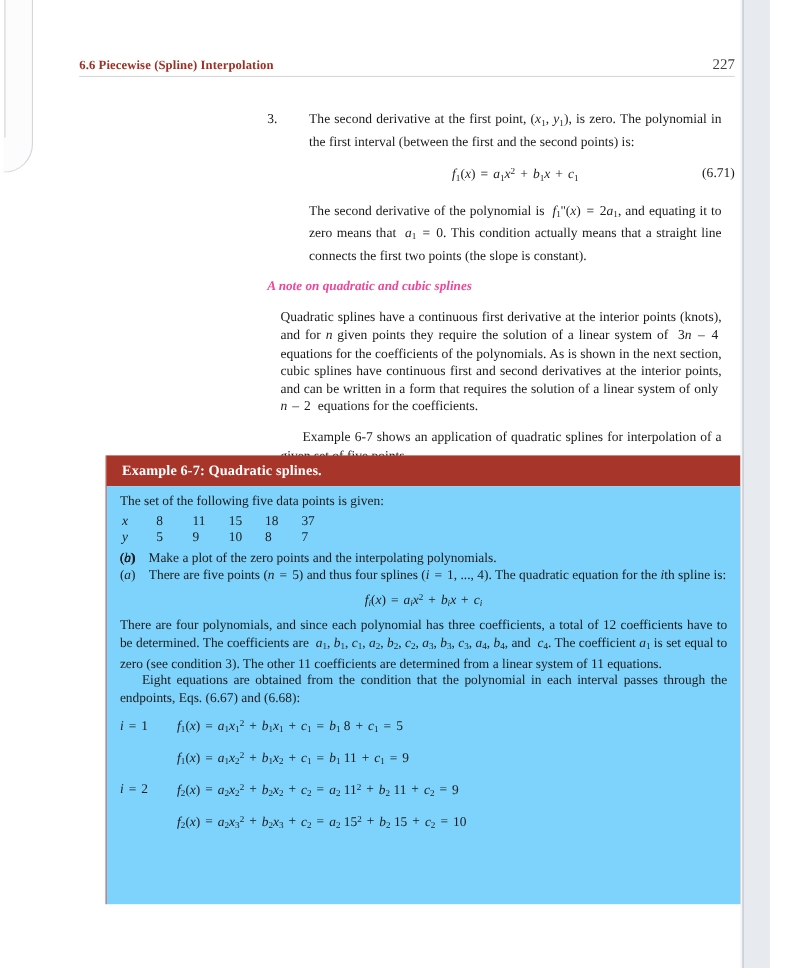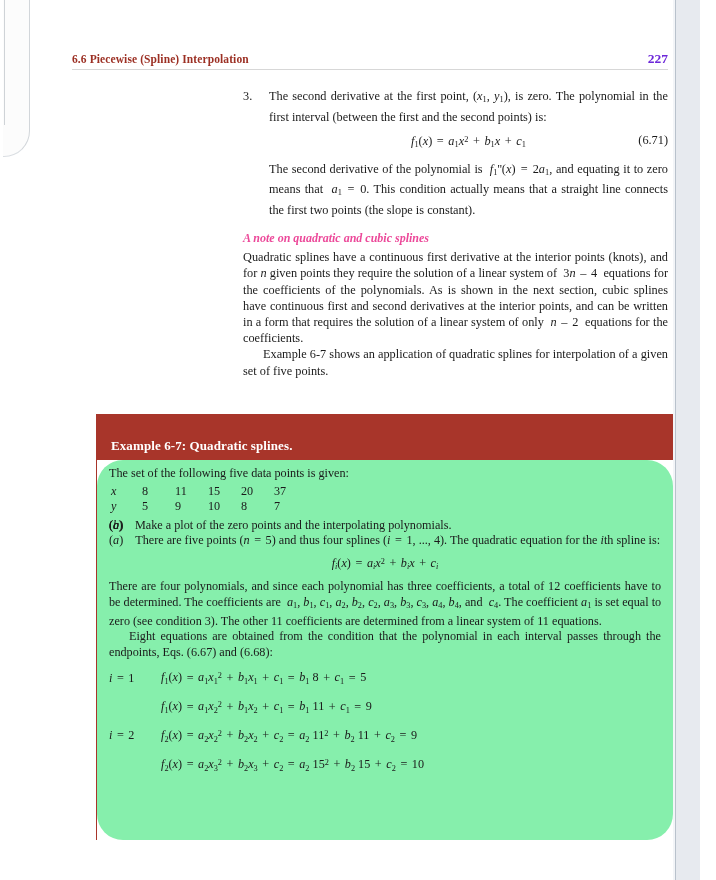--- a/index.html
+++ b/index.html
@@ -65,23 +65,23 @@
   }
   .rh-title {
     font-family: "Liberation Serif", serif;
     font-weight: bold;
     font-size: 11.5px;
     color: #9c3024;
     letter-spacing: 0.1px;
   }
   .rh-page {
     font-family: "Liberation Serif", serif;
-    font-weight: bold;
+    font-weight: normal;
     font-size: 13.5px;
-    color: #6d28d9;
+    color: #404040;
   }
   .rh-rule {
     margin-top: 2px;
     height: 1px;
     background: #d7d7d7;
   }
 
   
   .text-col {
     position: absolute;
@@ -93,21 +93,21 @@
   }
   .numbered-item {
     position: relative;
     padding-left: 26px;
   }
   .numbered-item .num {
     position: absolute;
     left: 0; top: 0;
   }
   .para {
-    margin: 0;
+    margin: 12px;
     text-align: justify;
   }
   .para-indent { text-indent: 20px; }
 
   .display-eq {
     position: relative;
     margin: 7px 0 7px 0;
     text-align: center;
     font-size: 12.3px;
   }
@@ -140,31 +140,30 @@
     border-left: 1.5px solid #a8352a;
     border-right: 1.5px solid #a8352a;
     box-sizing: border-box;
   }
   .example-header {
     background: #a8352a;
     color: #ffffff;
     font-family: "Liberation Serif", serif;
     font-weight: bold;
     font-size: 13px;
-    padding: 24px 0 6px 14px;
+    padding: 6px 0 6px 14px;
     letter-spacing: 0.1px;
   }
   .example-body {
-    background: #86efac;
+    background: #7dd3fc;
     padding: 6px 12px 12px 12px;
     font-size: 12.2px;
     line-height: 15.6px;
     min-height: 380px;
     box-sizing: border-box;
-    border-radius: 26px;
   }
   .example-body .para { margin: 0; }
 
   .data-table {
     border-collapse: collapse;
     margin: 2px 0 4px 2px;
     font-size: 12.2px;
     line-height: 15px;
   }
   .data-table td {
@@ -268,21 +267,21 @@
 
       <p class="para">The set of the following five data points is given:</p>
 
       <table class="data-table">
         <tbody>
             <tr>
           <td class="rowlabel">x</td>
           <td class="val">8</td>
           <td class="val">11</td>
           <td class="val">15</td>
-          <td class="val">20</td>
+          <td class="val">18</td>
           <td class="val">37</td>
         </tr>
         <tr>
           <td class="rowlabel">y</td>
           <td class="val">5</td>
           <td class="val">9</td>
           <td class="val">10</td>
           <td class="val">8</td>
           <td class="val">7</td>
         </tr>

